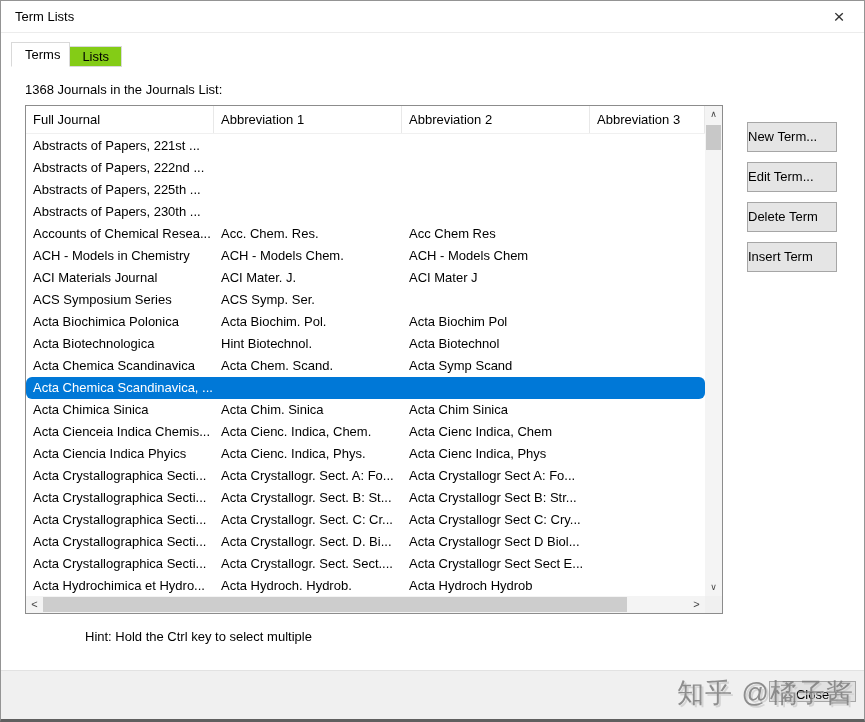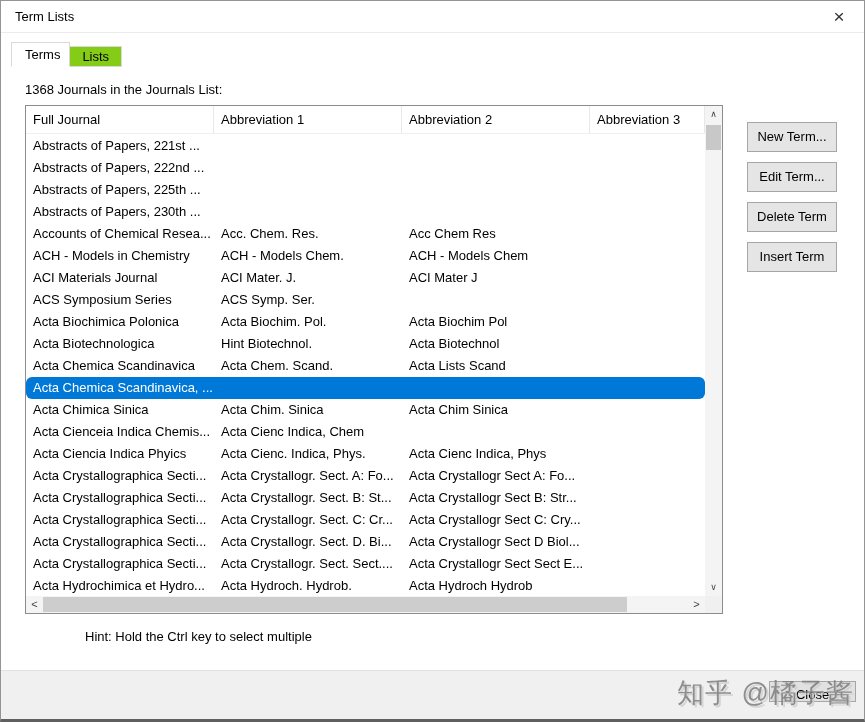--- a/index.html
+++ b/index.html
@@ -97,21 +97,21 @@
   .hthumb {
     position:absolute; top:1px; bottom:1px; left:17px; right:78px; background:#cdcdcd;
   }
   .scroll-corner {
     position:absolute; right:0; bottom:0; width:17px; height:17px; background:#f0f0f0;
   }
   
   .side-btn {
     position:absolute; left:746px; width:90px; height:30px;
     background:#e5e5e5; border:1px solid #a6a6a6;
-    font-size:13px; color:#000; text-align:center; line-height:28px;
+    font-size:13px; color:#000; text-align:left; line-height:28px;
   }
   
   .hint { position:absolute; left:36px; top:628px; font-size:13px; color:#000;margin-left:48px; }
   
   .footer {
     position:absolute; left:0; right:0; bottom:0; height:49px;
     background:#f0f0f0; border-top:1px solid #e2e2e2;
   }
   .close-button {
     position:absolute; left:768px; top:680px; width:87px; height:21px;
@@ -207,37 +207,38 @@
         </div>
         <div class="row">
           <div class="cell c0">Acta Biotechnologica</div>
           <div class="cell c1">Hint Biotechnol.</div>
           <div class="cell c2">Acta Biotechnol</div>
           <div class="cell c3"></div>
         </div>
         <div class="row">
           <div class="cell c0">Acta Chemica Scandinavica</div>
           <div class="cell c1">Acta Chem. Scand.</div>
-          <div class="cell c2">Acta Lists Scand</div>
+          <div class="cell c2">Acta Symp Scand</div>
           <div class="cell c3"></div>
         </div>
         <div class="row selected">
           <div class="cell c0">Acta Chemica Scandinavica, ...</div>
           <div class="cell c1"></div>
           <div class="cell c2"></div>
           <div class="cell c3"></div>
         </div>
         <div class="row">
           <div class="cell c0">Acta Chimica Sinica</div>
           <div class="cell c1">Acta Chim. Sinica</div>
           <div class="cell c2">Acta Chim Sinica</div>
           <div class="cell c3"></div>
         </div>
         <div class="row">
           <div class="cell c0">Acta Cienceia Indica Chemis...</div>
+          <div class="cell c1">Acta Cienc. Indica, Chem.</div>
           <div class="cell c2">Acta Cienc Indica, Chem</div>
           <div class="cell c3"></div>
         </div>
         <div class="row">
           <div class="cell c0">Acta Ciencia Indica Phyics</div>
           <div class="cell c1">Acta Cienc. Indica, Phys.</div>
           <div class="cell c2">Acta Cienc Indica, Phys</div>
           <div class="cell c3"></div>
         </div>
         <div class="row">

